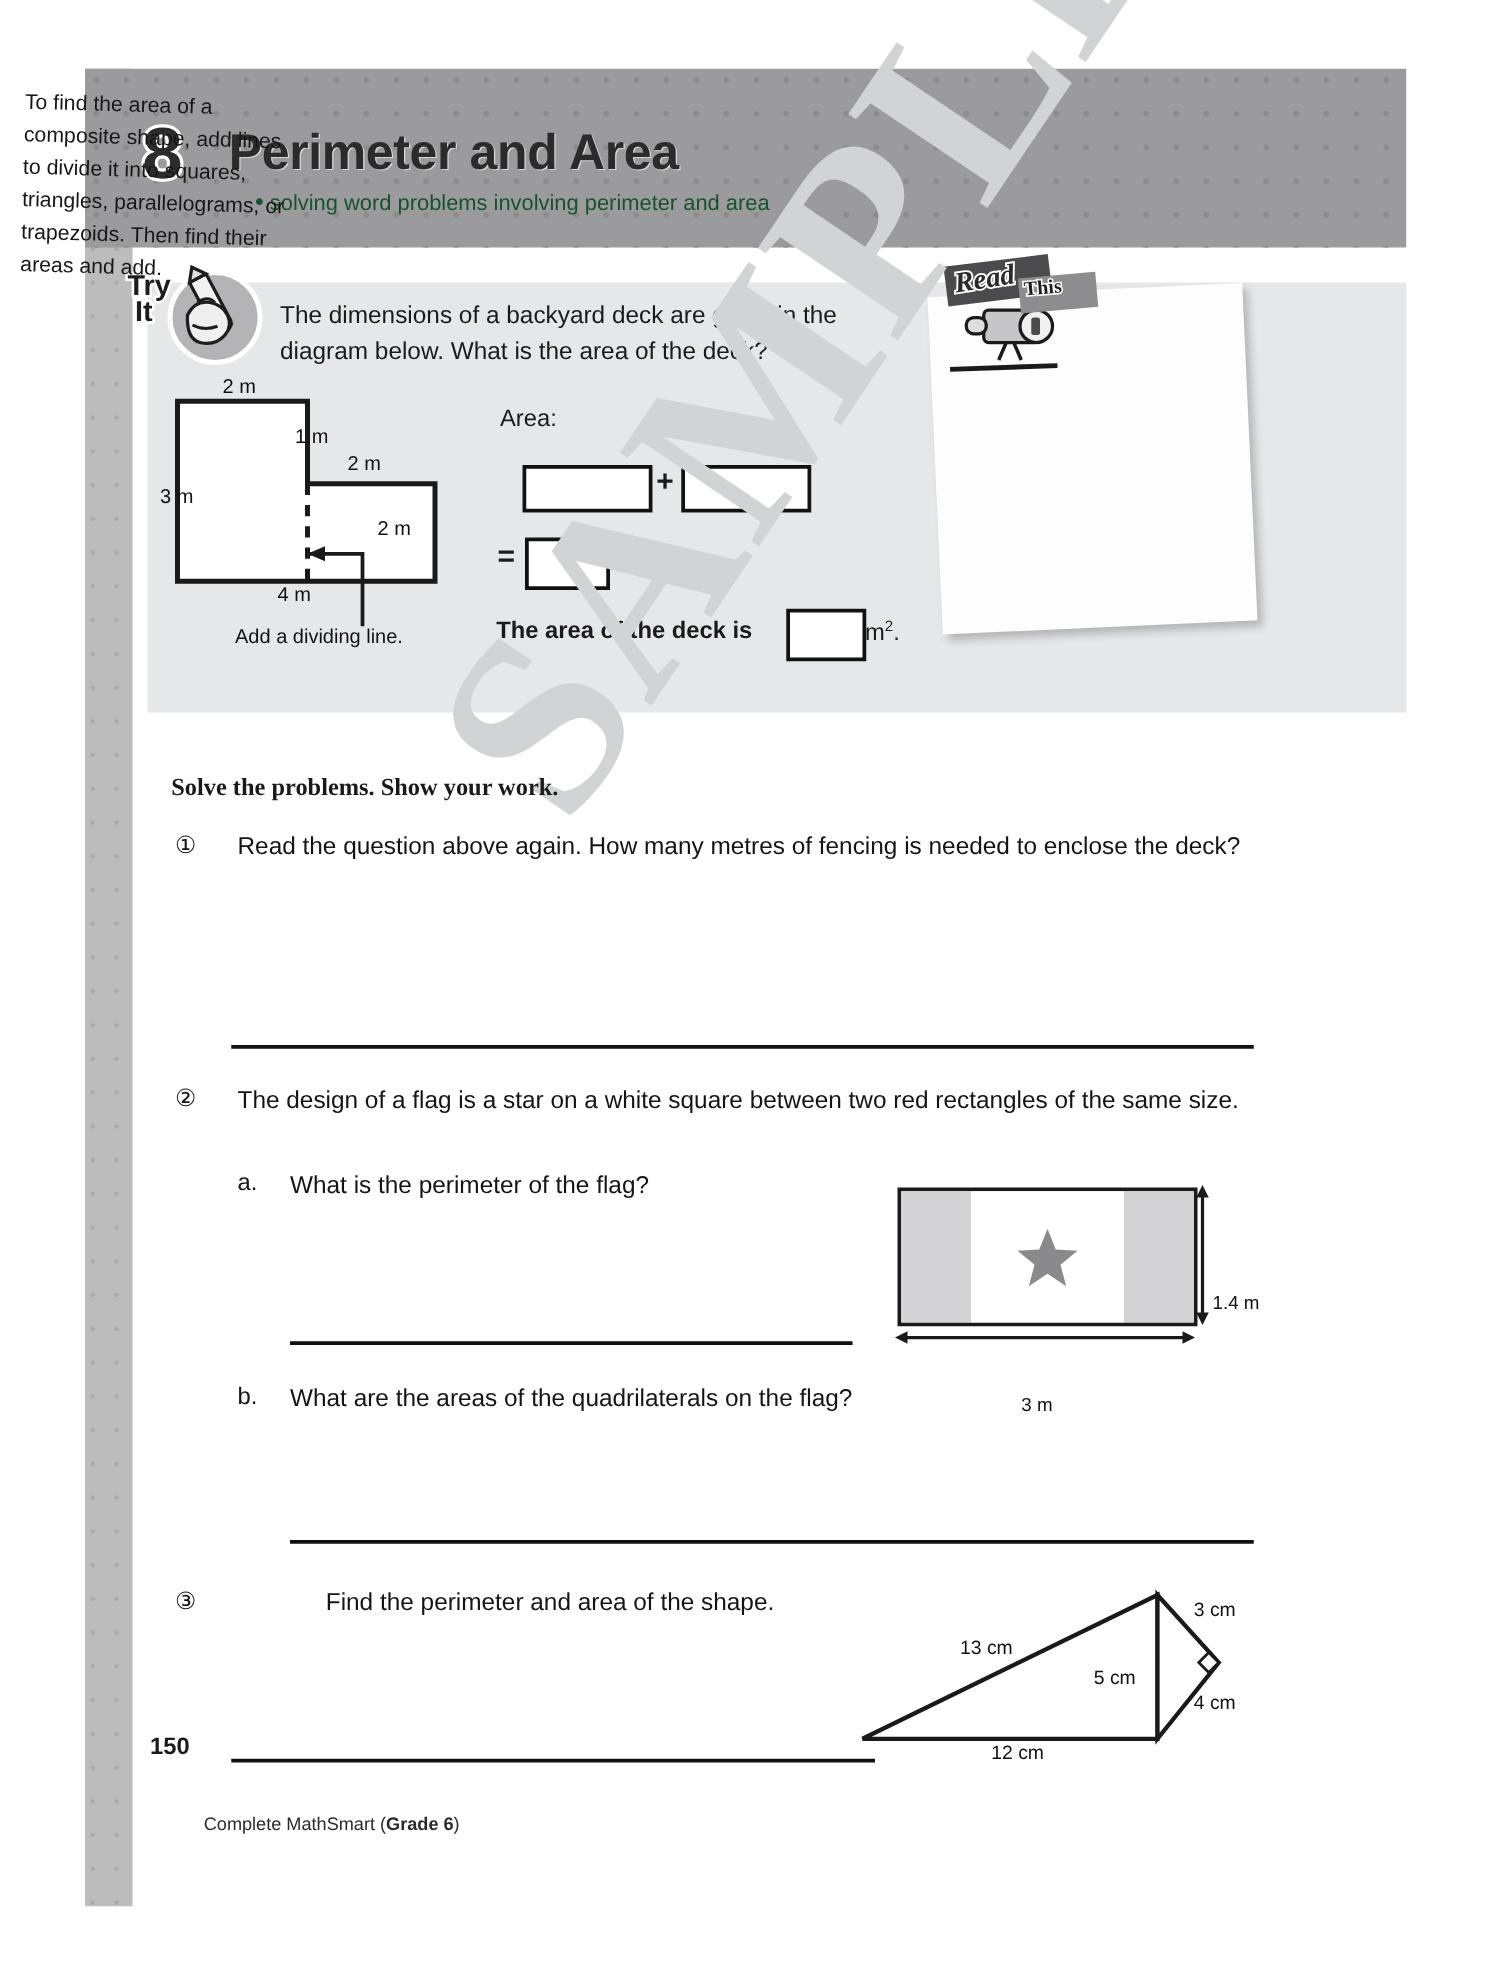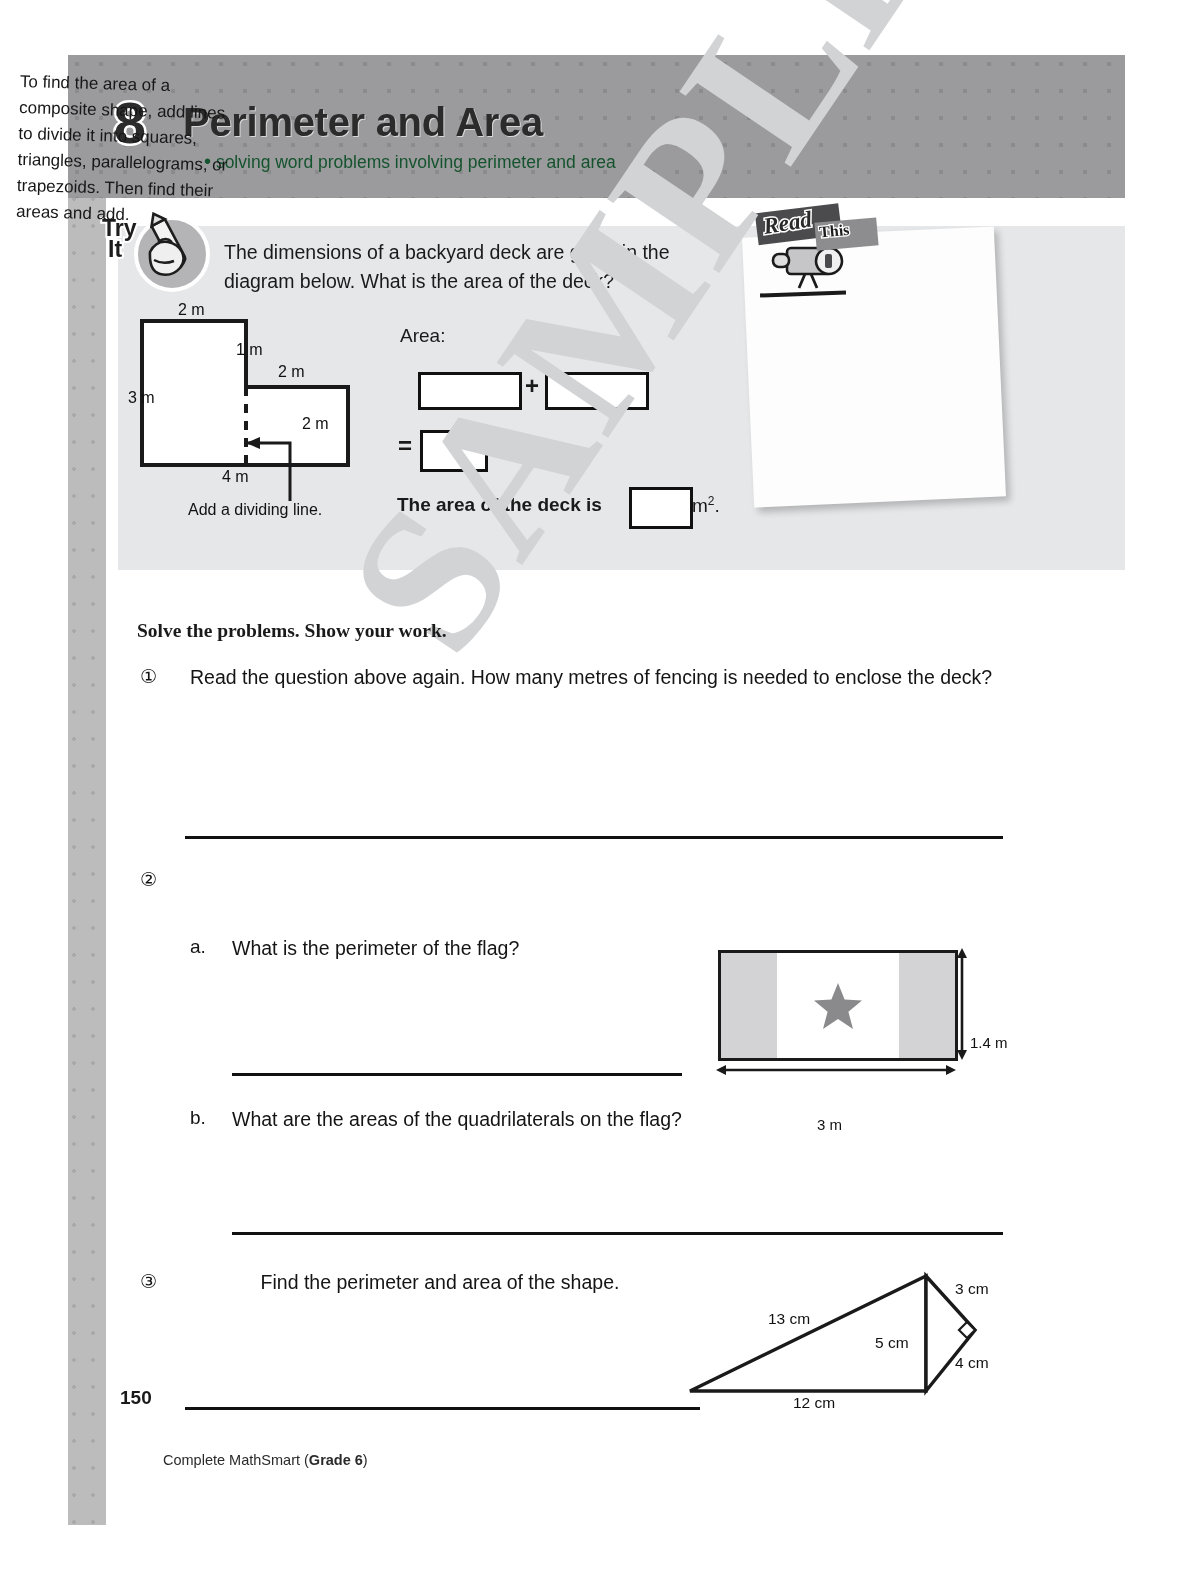--- a/index.html
+++ b/index.html
@@ -262,20 +262,21 @@
     <span>SAMPLE</span>
   </div>
 
   <div class="solve-head">Solve the problems.  Show your work.</div>
 
   <div class="qnum" style="left:140px;top:665px;">①</div>
   <div class="qtext" style="left:190px;top:662px;width:820px;">Read the question above again.  How many metres of fencing is needed to enclose the deck?</div>
   <div class="ansline" style="left:185px;top:836px;width:818px;"></div>
 
   <div class="qnum" style="left:140px;top:868px;">②</div>
+  <div class="qtext" style="left:190px;top:865px;width:815px;">The design of a flag is a star on a white square between two red rectangles of the same size.</div>
 
   <div class="qnum" style="left:190px;top:936px;">a.</div>
   <div class="qtext" style="left:232px;top:933px;width:450px;">What is the perimeter of the flag?</div>
   <div class="ansline" style="left:232px;top:1073px;width:450px;"></div>
 
   <div class="qnum" style="left:190px;top:1107px;">b.</div>
   <div class="qtext" style="left:232px;top:1104px;width:620px;">What are the areas of the quadrilaterals on the flag?</div>
   <div class="ansline" style="left:232px;top:1232px;width:771px;"></div>
 
   <div class="flag-wrap">

